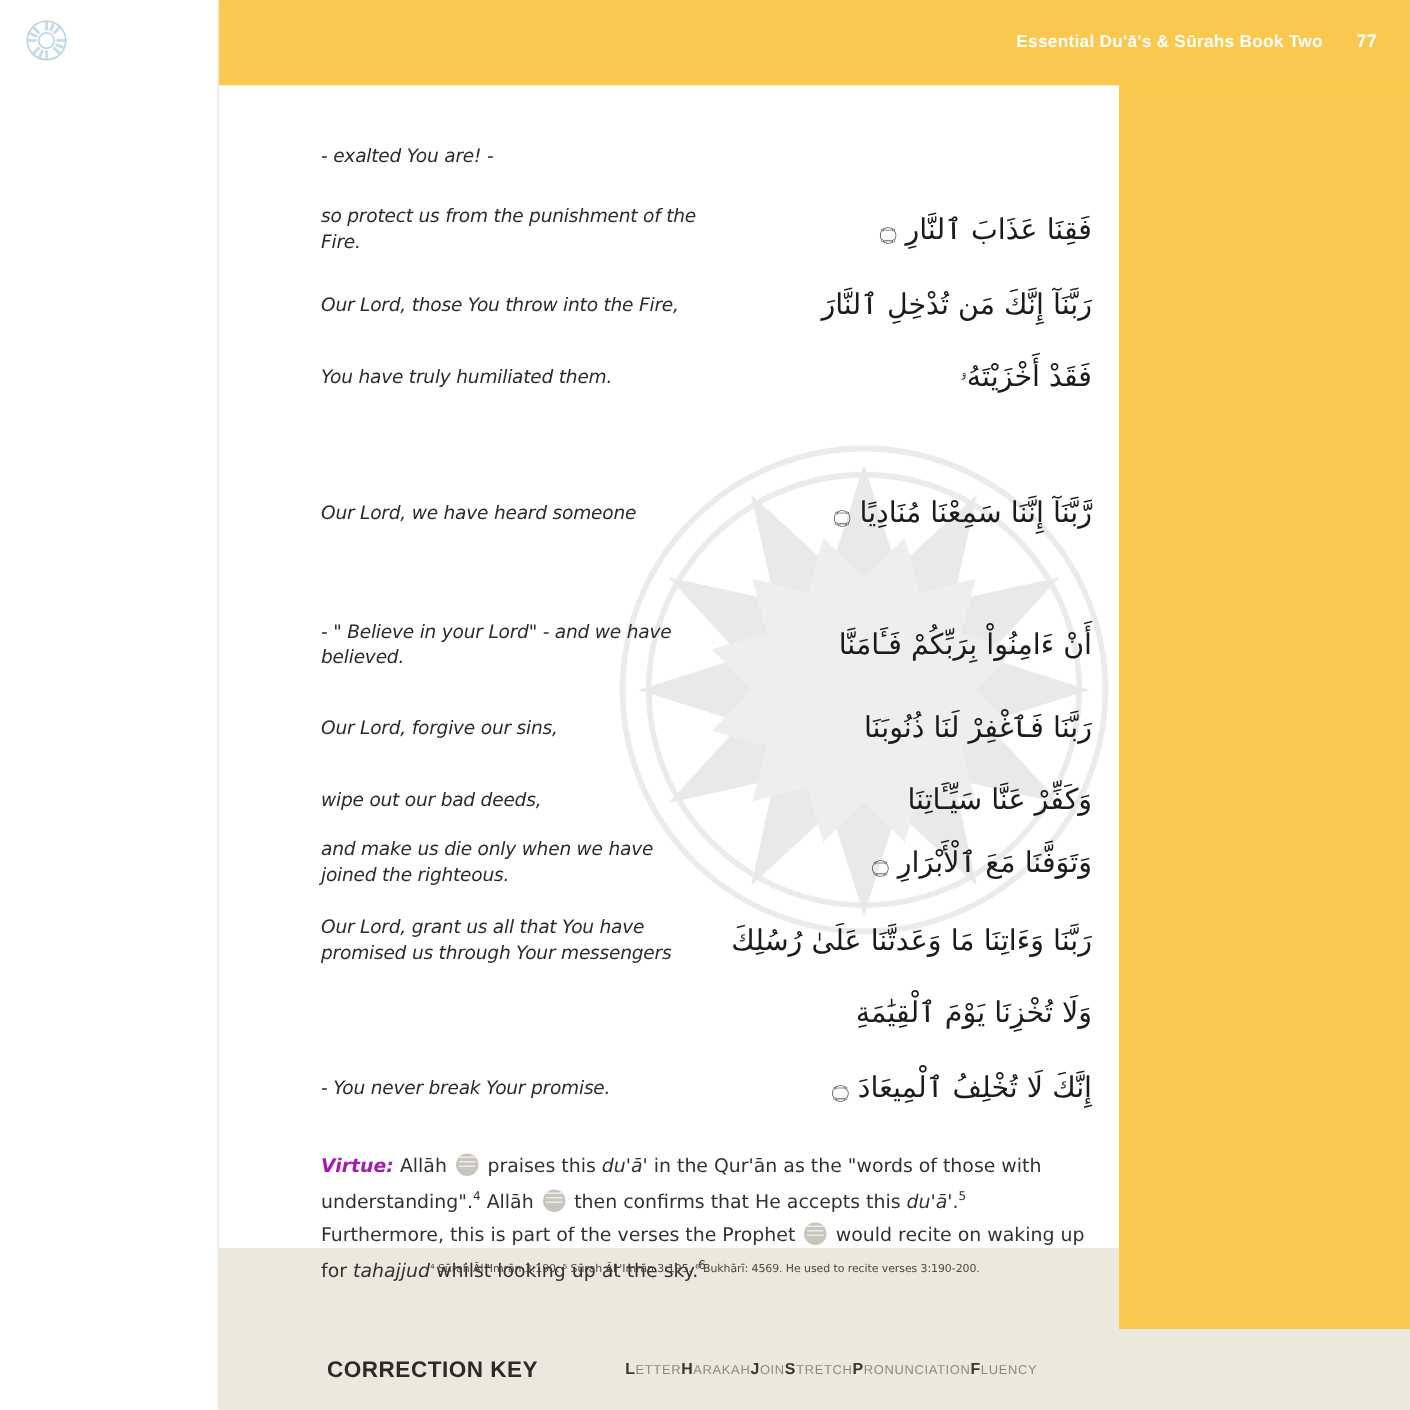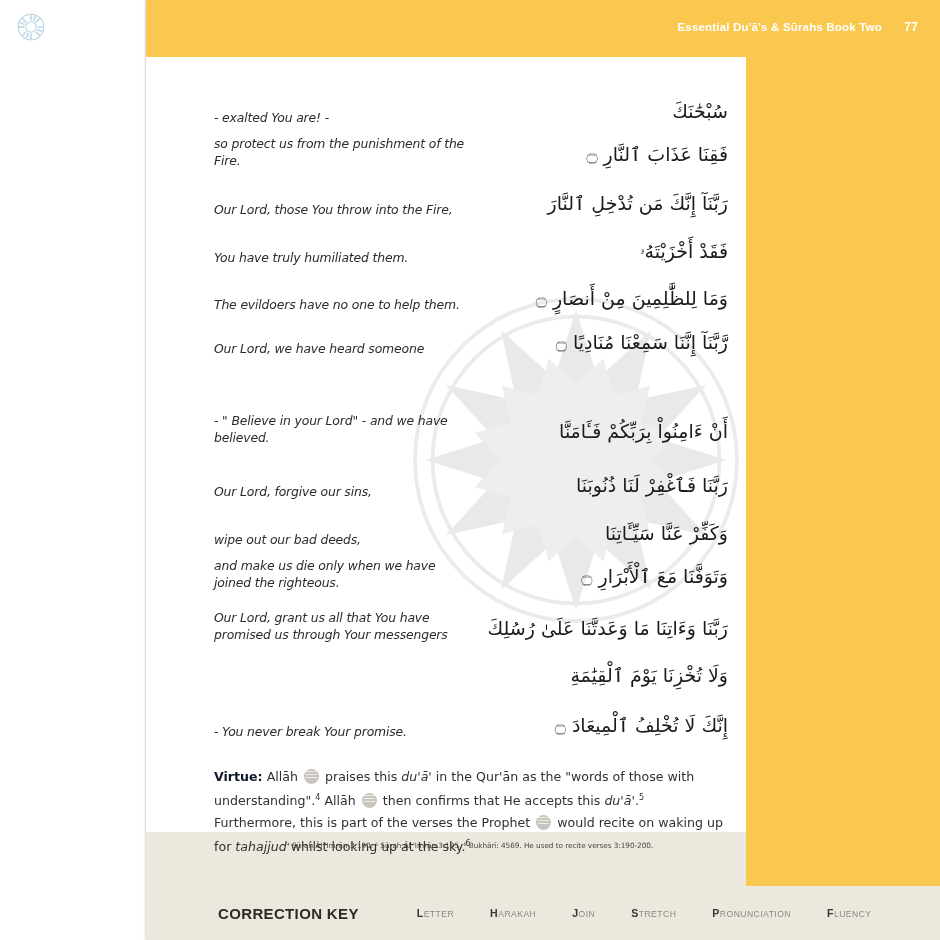--- a/index.html
+++ b/index.html
@@ -106,21 +106,21 @@
     width: 600px;
     height: 690px;
   }
   .verse-row {
     position: absolute;
     left: 0;
     width: 600px;
     box-sizing: border-box;
     padding: 0 18px 0 68px;
     display: flex;
-    align-items: flex-end;
+    align-items: center;
     justify-content: space-between;
   }
   .en {
     width: 258px;
     font-family: "DejaVu Sans", sans-serif;
     font-style: italic;
     font-size: 12.4px;
     line-height: 17px;
     color: #2b2b2b;
     letter-spacing: -.15px;
@@ -140,21 +140,21 @@
   
   .virtue {
     position: absolute;
     left: 68px; top: 753px;
     width: 512px;
     font-family: "DejaVu Sans", sans-serif;
     font-size: 12.6px;
     line-height: 21.5px;
     color: #333030;
   }
-  .virtue b { font-weight: 700; color: #0f172a; }
+  .virtue b { font-weight: 700; color: #a21caf; font-style: italic; }
   .virtue i { font-style: italic; }
   .medallion {
     display: inline-block;
     width: 15px; height: 15px;
     border-radius: 50%;
     background: #c9c4bd;
     vertical-align: -3px;
     margin: 0 2px;
     position: relative;
     overflow: hidden;
@@ -196,21 +196,20 @@
     font-size: 15px;
     font-weight: 700;
     letter-spacing: .35px;
     color: #2d2a27;
     white-space: nowrap;
   }
   .ck-items {
     display: flex;
     align-items: center;
     margin-left: 58px;
-    gap: 36px;
   }
   .ck-item {
     font-size: 8.6px;
     letter-spacing: .45px;
     color: #8e8880;
     white-space: nowrap;
   }
   .ck-item .lead {
     font-size: 10.6px;
     font-weight: 700;
@@ -292,37 +291,32 @@
         <polygon points="100,40 118,70 100,100 82,70" transform="rotate(255 100 100)"></polygon>
         <polygon points="100,40 118,70 100,100 82,70" transform="rotate(285 100 100)"></polygon>
         <polygon points="100,40 118,70 100,100 82,70" transform="rotate(315 100 100)"></polygon>
         <polygon points="100,40 118,70 100,100 82,70" transform="rotate(345 100 100)"></polygon>
       </g>
     </svg>
 
     <div class="verse-area">
       <div class="verse-row" style="top:38px">
         <div class="en">- exalted You are! -</div>
-        <div class="ar">سُبْحَٰنَكَ</div>
       </div>
       <div class="verse-row" style="top:78px">
         <div class="en">so protect us from the punishment of the Fire.</div>
         <div class="ar">فَقِنَا عَذَابَ ٱلنَّارِ ۝</div>
       </div>
       <div class="verse-row" style="top:130px">
         <div class="en">Our Lord, those You throw into the Fire,</div>
         <div class="ar">رَبَّنَآ إِنَّكَ مَن تُدْخِلِ ٱلنَّارَ</div>
       </div>
       <div class="verse-row" style="top:178px">
         <div class="en">You have truly humiliated them.</div>
         <div class="ar">فَقَدْ أَخْزَيْتَهُۥ</div>
-      </div>
-      <div class="verse-row" style="top:225px">
-        <div class="en">The evildoers have no one to help them.</div>
-        <div class="ar">وَمَا لِلظَّٰلِمِينَ مِنْ أَنصَارٍ ۝</div>
       </div>
       <div class="verse-row" style="top:269px">
         <div class="en">Our Lord, we have heard someone</div>
         <div class="ar">رَّبَّنَآ إِنَّنَا سَمِعْنَا مُنَادِيًا ۝</div>
       </div>
       <div class="verse-row" style="top:355px">
         <div class="en">- " Believe in your Lord" - and we have believed.</div>
         <div class="ar">أَنْ ءَامِنُواْ بِرَبِّكُمْ فَـَٔامَنَّا</div>
       </div>
       <div class="verse-row" style="top:412px">

